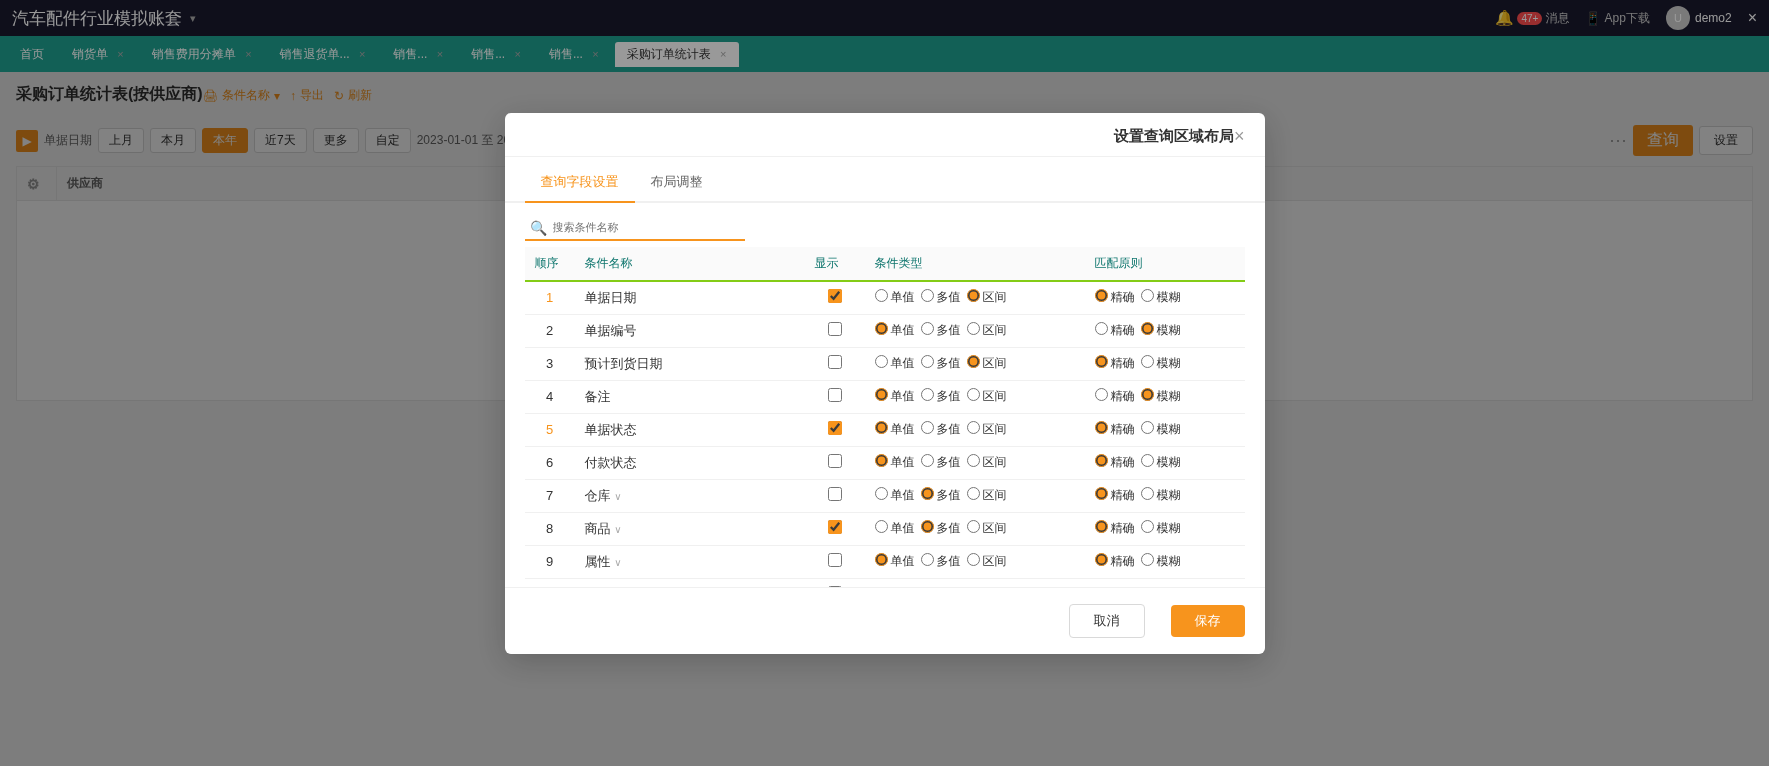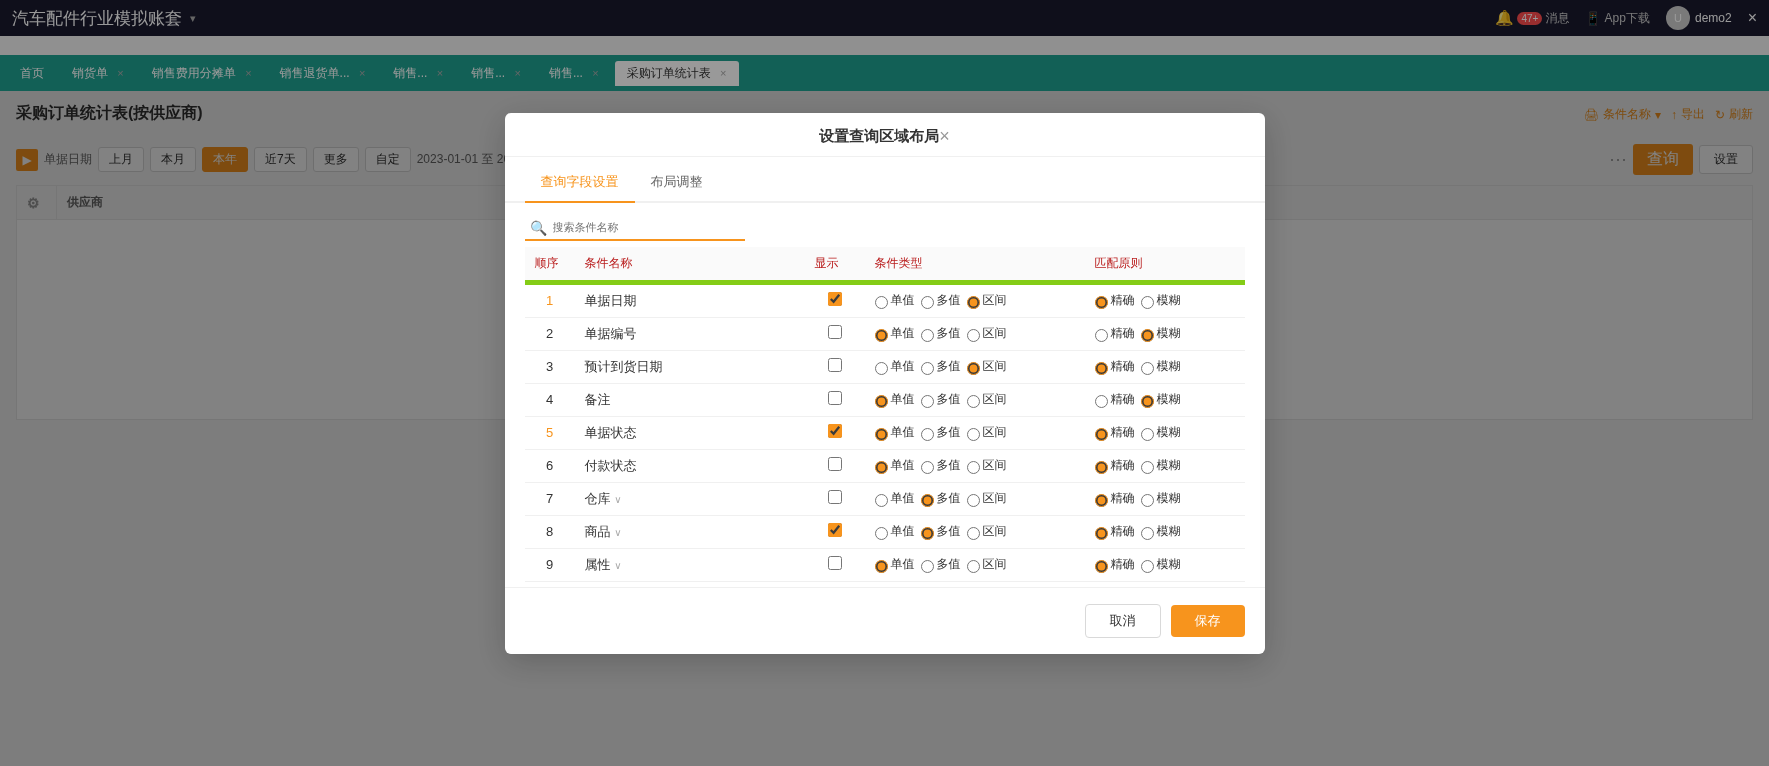--- a/index.html
+++ b/index.html
@@ -29,21 +29,20 @@
     .top-bar-close { color: #fff; font-size: 16px; cursor: pointer; }
 
     
     .tab-bar {
       height: 36px;
       background: #1fa090;
       display: flex;
       align-items: center;
       padding: 0 8px;
       gap: 4px;
-      margin-top: 19px;
     }
     .tab-item {
       padding: 4px 12px;
       color: #fff;
       border-radius: 3px 3px 0 0;
       font-size: 12px;
       cursor: pointer;
       white-space: nowrap;
     }
     .tab-item.active {
@@ -150,21 +149,21 @@
       border-radius: 6px;
       width: 760px;
       max-height: 680px;
       display: flex;
       flex-direction: column;
       box-shadow: 0 8px 32px rgba(0,0,0,0.2);
     }
     .dialog-header {
       display: flex;
       align-items: center;
-      justify-content: center;
+      justify-content: flex-end;
       padding: 14px 20px 10px 20px;
       border-bottom: 1px solid #f0f0f0;
     }
     .dialog-title {
       font-size: 15px;
       font-weight: bold;
       color: #333;
     }
     .dialog-close {
       cursor: pointer;
@@ -231,23 +230,23 @@
       width: 100%;
       border-collapse: collapse;
       font-size: 13px;
     }
     .dialog-table thead tr {
       background: #fafafa;
     }
     .dialog-table th {
       padding: 8px 10px;
       text-align: left;
-      color: #b91c1c;
+      color: #0f766e;
       font-weight: normal;
-      border-bottom: 5px solid #84cc16;
+      border-bottom: 2px solid #84cc16;
       font-size: 12px;
     }
     .dialog-table td {
       padding: 7px 10px;
       border-bottom: 1px solid #f0f0f0;
       color: #333;
       vertical-align: middle;
     }
 
     .col-order { width: 50px; color: #f7941d; text-align: center; }
@@ -257,21 +256,21 @@
     .col-match { width: 160px; }
 
     
     .radio-group {
       display: flex;
       align-items: center;
       gap: 6px;
     }
     .radio-item {
       display: flex;
-      align-items: flex-end;
+      align-items: flex-start;
       gap: 3px;
       font-size: 12px;
       color: #333;
       cursor: pointer;
     }
     .radio-item input[type="radio"] {
       accent-color: #f7941d;
       cursor: pointer;
     }
 
@@ -279,21 +278,21 @@
     .dialog-table-wrap::-webkit-scrollbar { width: 6px; }
     .dialog-table-wrap::-webkit-scrollbar-track { background: #f5f5f5; }
     .dialog-table-wrap::-webkit-scrollbar-thumb { background: #ccc; border-radius: 3px; }
 
     
     .dialog-footer {
       display: flex;
       justify-content: flex-end;
       align-items: center;
       padding: 16px 20px;
-      gap: 10px;
+      gap: 26px;
       border-top: 1px solid #f0f0f0;
     }
     .btn-cancel {
       padding: 7px 24px;
       border: 1px solid #d9d9d9;
       border-radius: 4px;
       background: #fff;
       color: #333;
       cursor: pointer;
       font-size: 13px;
@@ -381,21 +380,21 @@
     <span>销售...</span>
     <span class="tab-close">×</span>
   </div>
   <div class="tab-item active">
     <span>采购订单统计表</span>
     <span class="tab-close">×</span>
   </div>
 </div>
 
 <div class="page-content" style="filter: brightness(0.85);">
-  <div style="display:flex;align-items:center;justify-content:space-between;margin-bottom:8px;">
+  <div style="display:flex;align-items:center;margin-bottom:8px;">
     <h2 class="page-title">采购订单统计表(按供应商)</h2>
     <div class="top-right-actions">
       <span class="action-btn">🖨 <span>条件名称</span> ▾</span>
       <span class="action-btn">↑ <span>导出</span></span>
       <span class="action-btn">↻ <span>刷新</span></span>
     </div>
   </div>
   <div class="filter-bar">
     <span style="background:#f7941d;width:22px;height:22px;display:inline-flex;align-items:center;justify-content:center;cursor:pointer;border-radius:2px;">
       <span style="color:#fff;font-size:12px;">▶</span>

